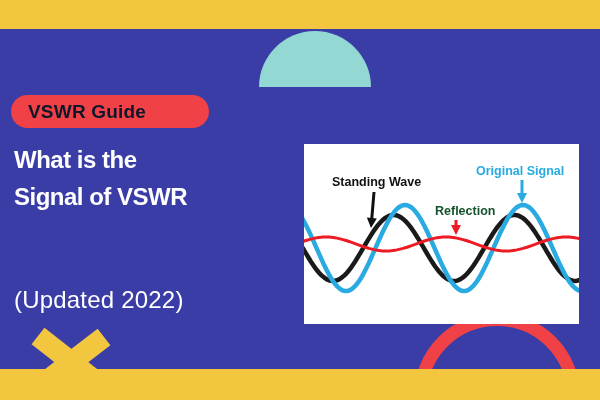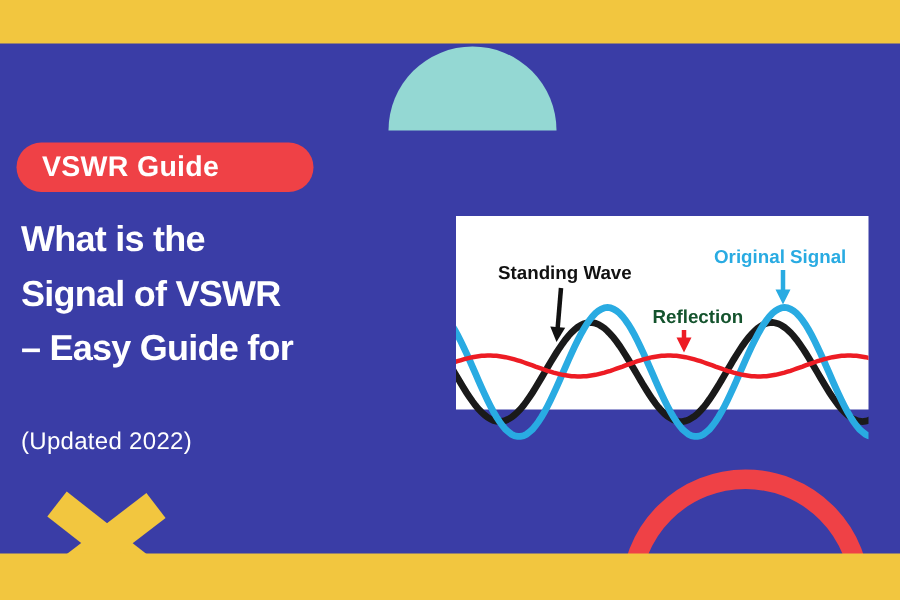--- a/index.html
+++ b/index.html
@@ -17,34 +17,34 @@
   }
   .red-arc{
     position:absolute;left:414px;top:313px;width:166px;height:166px;
     border:13px solid #ef4146;border-radius:50%;box-sizing:border-box;
   }
   .chevron{position:absolute;left:20px;top:320px;}
   .badge{
     position:absolute;left:11px;top:95px;width:198px;height:33px;
     background:#ef4146;border-radius:17px;box-sizing:border-box;
     display:flex;align-items:center;padding-left:17px;
-    color:#ffffff;font-size:19px;font-weight:600;letter-spacing:.2px;
+    color:#0f172a;font-size:19px;font-weight:600;letter-spacing:.2px;
   }
   .title{
     position:absolute;left:14px;top:142px;margin:0;
     color:#ffffff;font-size:24px;line-height:36.5px;font-weight:700;
     letter-spacing:-.5px;
   }
   .title span{display:block;}
   .subtitle{
     position:absolute;left:14px;top:286px;
-    color:#ffffff;font-size:16px;font-weight:500;letter-spacing:.2px;
+    color:#ffffff;font-size:24px;font-weight:500;letter-spacing:.2px;
   }
   .card{
-    position:absolute;left:304px;top:144px;width:275px;height:129px;
+    position:absolute;left:304px;top:144px;width:275px;height:180px;
     background:#ffffff;
   }
   .card svg{position:absolute;left:0;top:0;}
   .wlabel{
     position:absolute;font-size:12.5px;font-weight:700;white-space:nowrap;
     font-family:"Liberation Sans",sans-serif;
   }
   #ann-0{left:28px;top:31px;}
   #ann-1{left:172px;top:20px;}
   #ann-2{left:131px;top:60px;}
@@ -67,21 +67,20 @@
 
   <div class="band band-bottom"></div>
 
   <div class="badge">
     <span>VSWR Guide</span>
   </div>
 
   <h1 class="title">
     <span>What is the</span>
     <span>Signal of VSWR</span>
-    <span>– Easy Guide for</span>
   </h1>
 
   <div class="subtitle">(Updated 2022)</div>
 
   <div class="card">
     <svg id="wave-svg" width="275" height="159" viewBox="0 0 275 159">
         <path d="M-3 101.0 L-1 104.4 L1 107.8 L3 111.2 L5 114.5 L7 117.7 L9 120.7 L11 123.6 L13 126.3 L15 128.7 L17 130.8 L19 132.6 L21 134.2 L23 135.4 L25 136.3 L27 136.8 L29 137.0 L31 136.8 L33 136.3 L35 135.4 L37 134.2 L39 132.6 L41 130.8 L43 128.7 L45 126.3 L47 123.6 L49 120.7 L51 117.7 L53 114.5 L55 111.2 L57 107.8 L59 104.4 L61 101.0 L63 97.6 L65 94.3 L67 91.1 L69 88.0 L71 85.1 L73 82.4 L75 79.9 L77 77.7 L79 75.8 L81 74.2 L83 72.9 L85 71.9 L87 71.3 L89 71.0 L91 71.1 L93 71.5 L95 72.3 L97 73.5 L99 74.9 L101 76.7 L103 78.8 L105 81.1 L107 83.7 L109 86.5 L111 89.5 L113 92.7 L115 95.9 L117 99.3 L119 102.7 L121 106.1 L123 109.5 L125 112.9 L127 116.1 L129 119.2 L131 122.2 L133 125.0 L135 127.5 L137 129.8 L139 131.8 L141 133.5 L143 134.8 L145 135.9 L147 136.6 L149 137.0 L151 137.0 L153 136.6 L155 135.9 L157 134.8 L159 133.5 L161 131.8 L163 129.8 L165 127.5 L167 125.0 L169 122.2 L171 119.2 L173 116.1 L175 112.9 L177 109.5 L179 106.1 L181 102.7 L183 99.3 L185 95.9 L187 92.7 L189 89.5 L191 86.5 L193 83.7 L195 81.1 L197 78.8 L199 76.7 L201 74.9 L203 73.5 L205 72.3 L207 71.5 L209 71.1 L211 71.0 L213 71.3 L215 71.9 L217 72.9 L219 74.2 L221 75.8 L223 77.7 L225 79.9 L227 82.4 L229 85.1 L231 88.0 L233 91.1 L235 94.3 L237 97.6 L239 101.0 L241 104.4 L243 107.8 L245 111.2 L247 114.5 L249 117.7 L251 120.7 L253 123.6 L255 126.3 L257 128.7 L259 130.8 L261 132.6 L263 134.2 L265 135.4 L267 136.3 L269 136.8 L271 137.0 L273 136.8 L275 136.3 L277 135.4" fill="none" stroke="#1a1a1a" stroke-width="4.5" stroke-linecap="round"></path>
         <path d="M-3 72.4 L-1 75.7 L1 79.3 L3 83.2 L5 87.3 L7 91.6 L9 96.0 L11 100.6 L13 105.1 L15 109.7 L17 114.2 L19 118.6 L21 122.8 L23 126.8 L25 130.6 L27 134.0 L29 137.1 L31 139.8 L33 142.2 L35 144.0 L37 145.5 L39 146.5 L41 146.9 L43 146.9 L45 146.5 L47 145.5 L49 144.0 L51 142.2 L53 139.8 L55 137.1 L57 134.0 L59 130.6 L61 126.8 L63 122.8 L65 118.6 L67 114.2 L69 109.7 L71 105.1 L73 100.6 L75 96.0 L77 91.6 L79 87.3 L81 83.2 L83 79.3 L85 75.7 L87 72.4 L89 69.5 L91 67.0 L93 64.8 L95 63.2 L97 62.0 L99 61.2 L101 61.0 L103 61.2 L105 62.0 L107 63.2 L109 64.8 L111 67.0 L113 69.5 L115 72.4 L117 75.7 L119 79.3 L121 83.2 L123 87.3 L125 91.6 L127 96.0 L129 100.6 L131 105.1 L133 109.7 L135 114.2 L137 118.6 L139 122.8 L141 126.8 L143 130.6 L145 134.0 L147 137.1 L149 139.8 L151 142.2 L153 144.0 L155 145.5 L157 146.5 L159 146.9 L161 146.9 L163 146.5 L165 145.5 L167 144.0 L169 142.2 L171 139.8 L173 137.1 L175 134.0 L177 130.6 L179 126.8 L181 122.8 L183 118.6 L185 114.2 L187 109.7 L189 105.1 L191 100.6 L193 96.0 L195 91.6 L197 87.3 L199 83.2 L201 79.3 L203 75.7 L205 72.4 L207 69.5 L209 67.0 L211 64.8 L213 63.2 L215 62.0 L217 61.2 L219 61.0 L221 61.2 L223 62.0 L225 63.2 L227 64.8 L229 67.0 L231 69.5 L233 72.4 L235 75.7 L237 79.3 L239 83.2 L241 87.3 L243 91.6 L245 96.0 L247 100.6 L249 105.1 L251 109.7 L253 114.2 L255 118.6 L257 122.8 L259 126.8 L261 130.6 L263 134.0 L265 137.1 L267 139.8 L269 142.2 L271 144.0 L273 145.5 L275 146.5 L277 146.9" fill="none" stroke="#29abe2" stroke-width="4.5" stroke-linecap="round"></path>
         <path d="M-3 98.2 L-1 97.5 L1 96.8 L3 96.2 L5 95.6 L7 95.1 L9 94.6 L11 94.1 L13 93.8 L15 93.5 L17 93.2 L19 93.1 L21 93.0 L23 93.0 L25 93.1 L27 93.2 L29 93.5 L31 93.8 L33 94.1 L35 94.6 L37 95.1 L39 95.6 L41 96.2 L43 96.8 L45 97.5 L47 98.2 L49 98.9 L51 99.6 L53 100.4 L55 101.1 L57 101.8 L59 102.5 L61 103.2 L63 103.8 L65 104.4 L67 104.9 L69 105.4 L71 105.9 L73 106.2 L75 106.5 L77 106.8 L79 106.9 L81 107.0 L83 107.0 L85 106.9 L87 106.8 L89 106.5 L91 106.2 L93 105.9 L95 105.4 L97 104.9 L99 104.4 L101 103.8 L103 103.2 L105 102.5 L107 101.8 L109 101.1 L111 100.4 L113 99.6 L115 98.9 L117 98.2 L119 97.5 L121 96.8 L123 96.2 L125 95.6 L127 95.1 L129 94.6 L131 94.1 L133 93.8 L135 93.5 L137 93.2 L139 93.1 L141 93.0 L143 93.0 L145 93.1 L147 93.2 L149 93.5 L151 93.8 L153 94.1 L155 94.6 L157 95.1 L159 95.6 L161 96.2 L163 96.8 L165 97.5 L167 98.2 L169 98.9 L171 99.6 L173 100.4 L175 101.1 L177 101.8 L179 102.5 L181 103.2 L183 103.8 L185 104.4 L187 104.9 L189 105.4 L191 105.9 L193 106.2 L195 106.5 L197 106.8 L199 106.9 L201 107.0 L203 107.0 L205 106.9 L207 106.8 L209 106.5 L211 106.2 L213 105.9 L215 105.4 L217 104.9 L219 104.4 L221 103.8 L223 103.2 L225 102.5 L227 101.8 L229 101.1 L231 100.4 L233 99.6 L235 98.9 L237 98.2 L239 97.5 L241 96.8 L243 96.2 L245 95.6 L247 95.1 L249 94.6 L251 94.1 L253 93.8 L255 93.5 L257 93.2 L259 93.1 L261 93.0 L263 93.0 L265 93.1 L267 93.2 L269 93.5 L271 93.8 L273 94.1 L275 94.6 L277 95.1" fill="none" stroke="#ed1c24" stroke-width="3" stroke-linecap="round"></path>
         <line x1="70" y1="48" x2="67.58131835897618" y2="77.02417969228584" stroke="#111111" stroke-width="3"></line>

